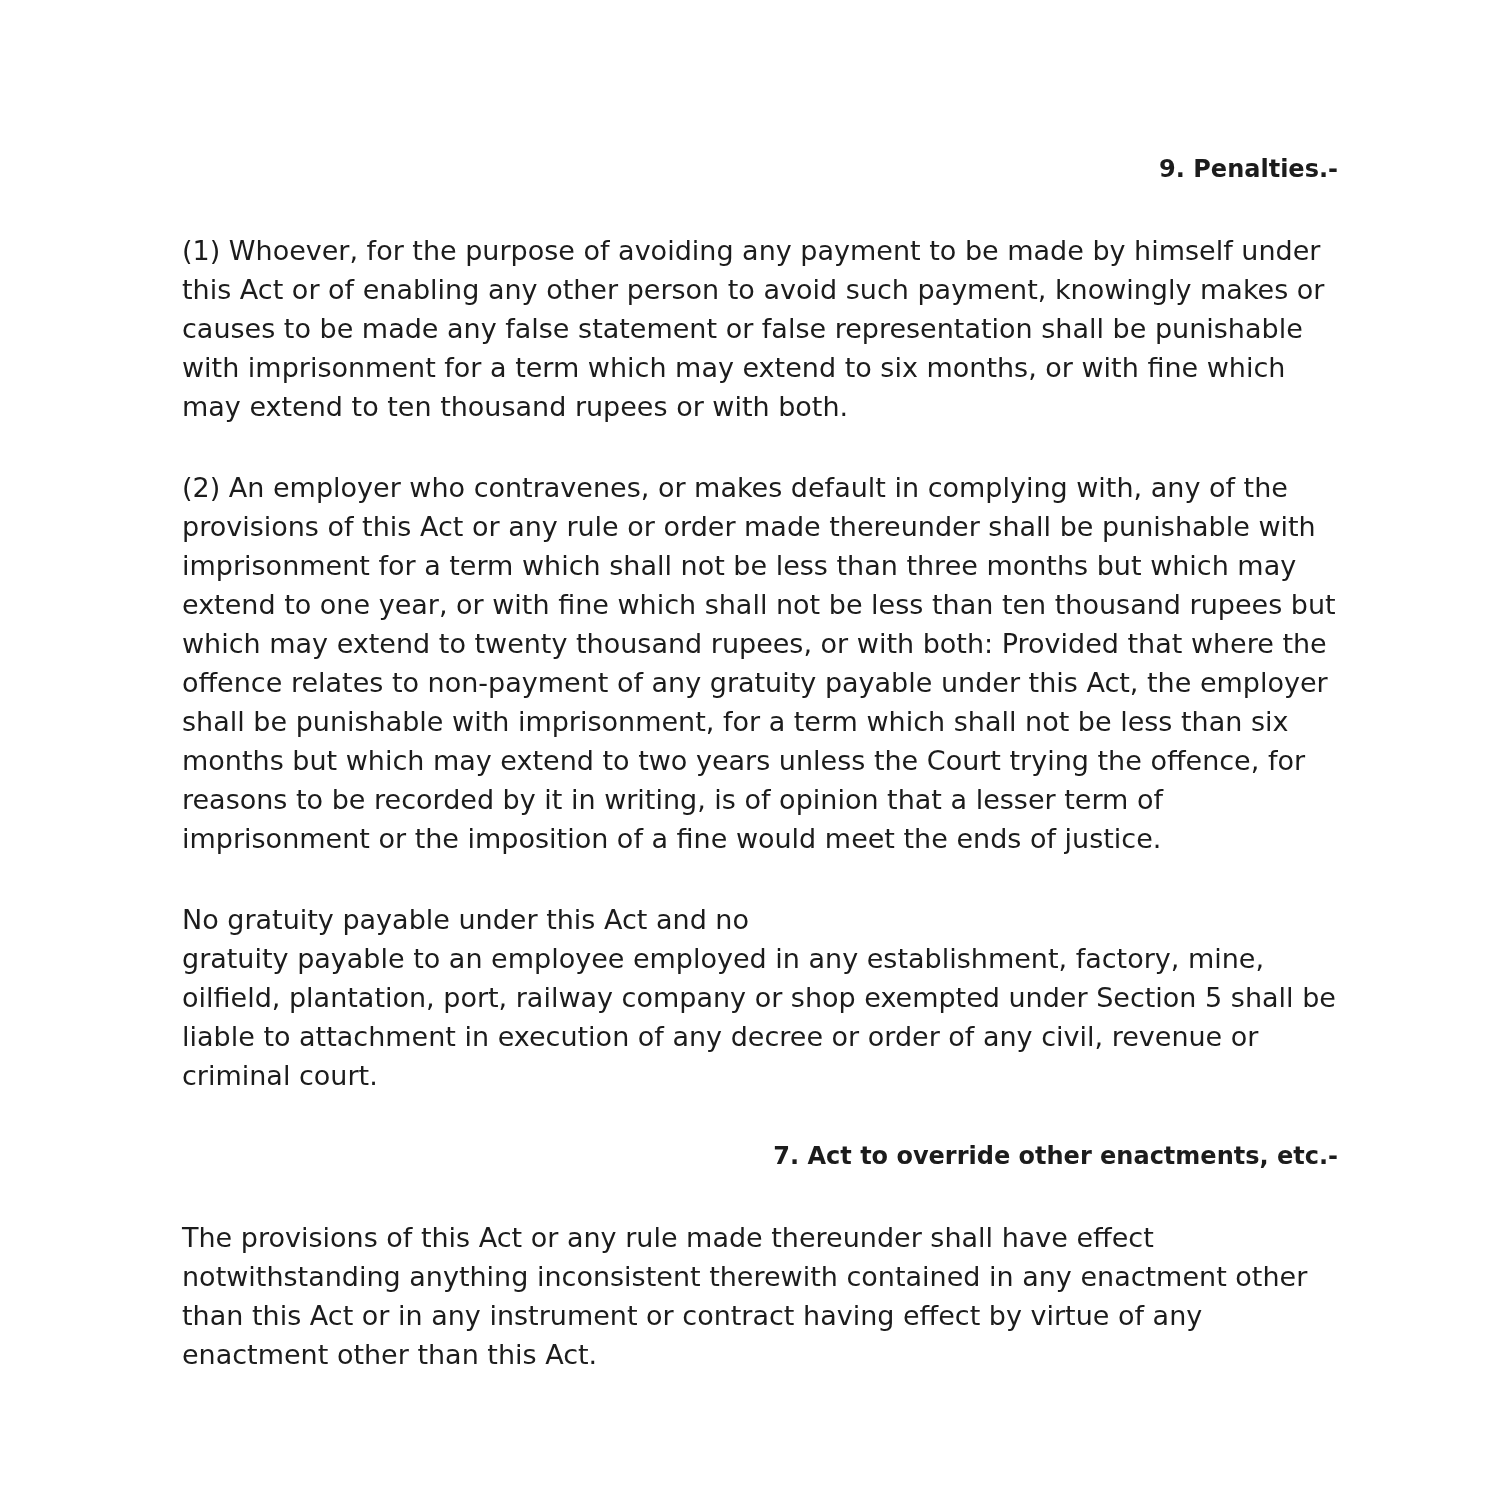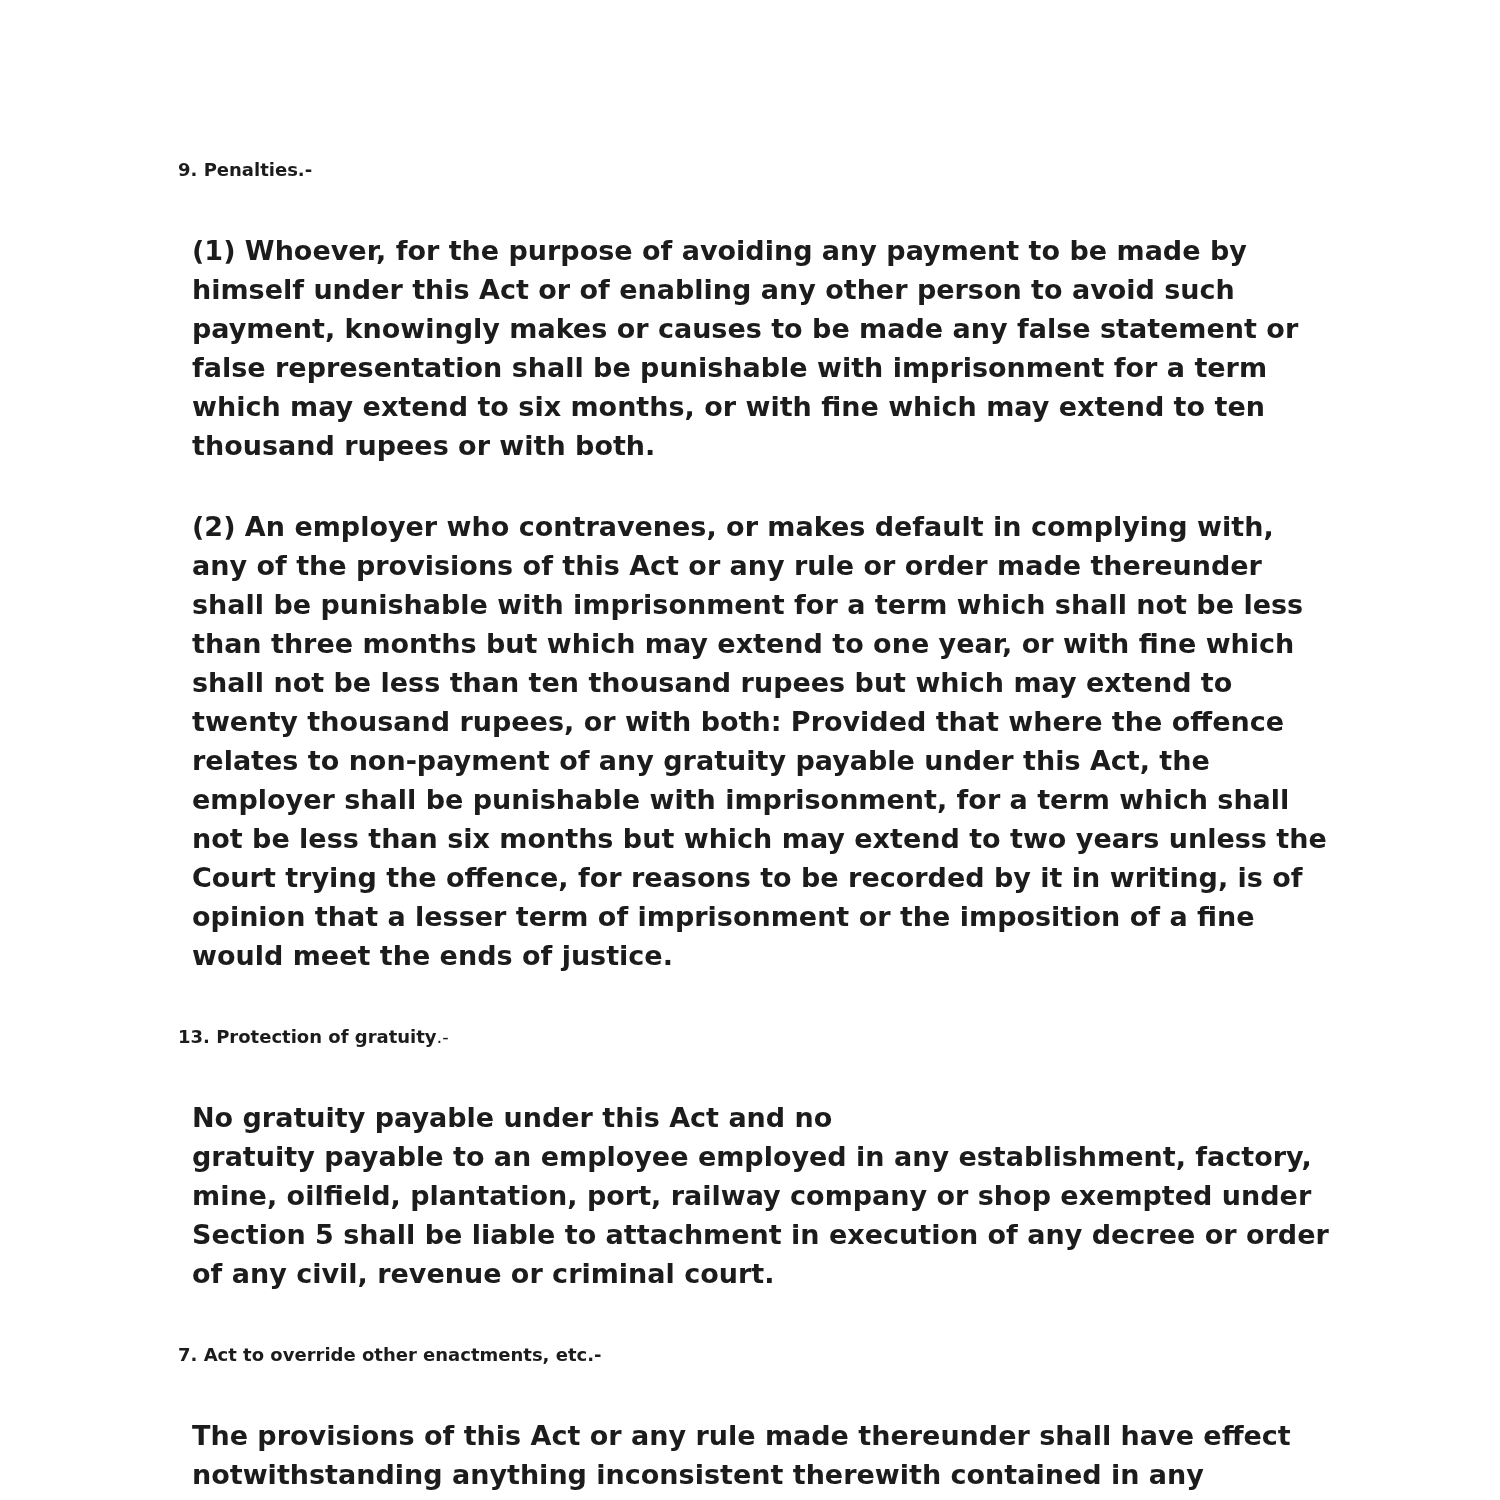--- a/index.html
+++ b/index.html
@@ -14,50 +14,50 @@
     font-family: "DejaVu Sans", "Liberation Sans", sans-serif;
     color: #1c1c1c;
   }
   .page {
     position: absolute;
     left: 178px;
     top: 150px;
     width: 1160px;
   }
   .section-heading {
-    font-size: 18px;
+    font-size: 24px;
     font-weight: bold;
     line-height: 39px;
     margin: 0 0 42px 0;
     white-space: pre-line;
+    text-align: right;
   }
   .section-heading .normal-part {
     font-weight: normal;
   }
   .doc-paragraph {
     font-size: 27px;
-    font-weight: bold;
+    font-weight: normal;
     line-height: 39px;
-    margin: 0 0 42px 14px;
+    margin: 0 0 42px 4px;
     white-space: pre-line;
   }
 </style>
 </head>
 <body>
 
 <div class="page">
 
   <div class="doc-section">
     <h2 class="section-heading">9. Penalties.-</h2>
     <p class="doc-paragraph">(1) Whoever, for the purpose of avoiding any payment to be made by himself under this Act or of enabling any other person to avoid such payment, knowingly makes or causes to be made any false statement or false representation shall be punishable with imprisonment for a term which may extend to six months, or with fine which may extend to ten thousand rupees or with both.</p>
     <p class="doc-paragraph">(2) An employer who contravenes, or makes default in complying with, any of the provisions of this Act or any rule or order made thereunder shall be punishable with imprisonment for a term which shall not be less than three months but which may extend to one year, or with fine which shall not be less than ten thousand rupees but which may extend to twenty thousand rupees, or with both: Provided that where the offence relates to non-payment of any gratuity payable under this Act, the employer shall be punishable with imprisonment, for a term which shall not be less than six months but which may extend to two years unless the Court trying the offence, for reasons to be recorded by it in writing, is of opinion that a lesser term of imprisonment or the imposition of a fine would meet the ends of justice.</p>
   </div>
 
   <div class="doc-section">
-    <h2 class="section-heading"><span class="bold-part">13. Protection of gratuity</span><span class="normal-part">.-</span></h2>
     <p class="doc-paragraph">No gratuity payable under this Act and no
 gratuity payable to an employee employed in any establishment, factory, mine, oilfield, plantation, port, railway company or shop exempted under Section 5 shall be liable to attachment in execution of any decree or order of any civil, revenue or criminal court.</p>
   </div>
 
   <div class="doc-section">
     <h2 class="section-heading">7. Act to override other enactments, etc.-</h2>
     <p class="doc-paragraph"> The provisions of this Act or any rule made thereunder shall have effect notwithstanding anything inconsistent therewith contained in any enactment other than this Act or in any instrument or contract having effect by virtue of any enactment other than this Act.</p>
   </div>
 
 </div>

